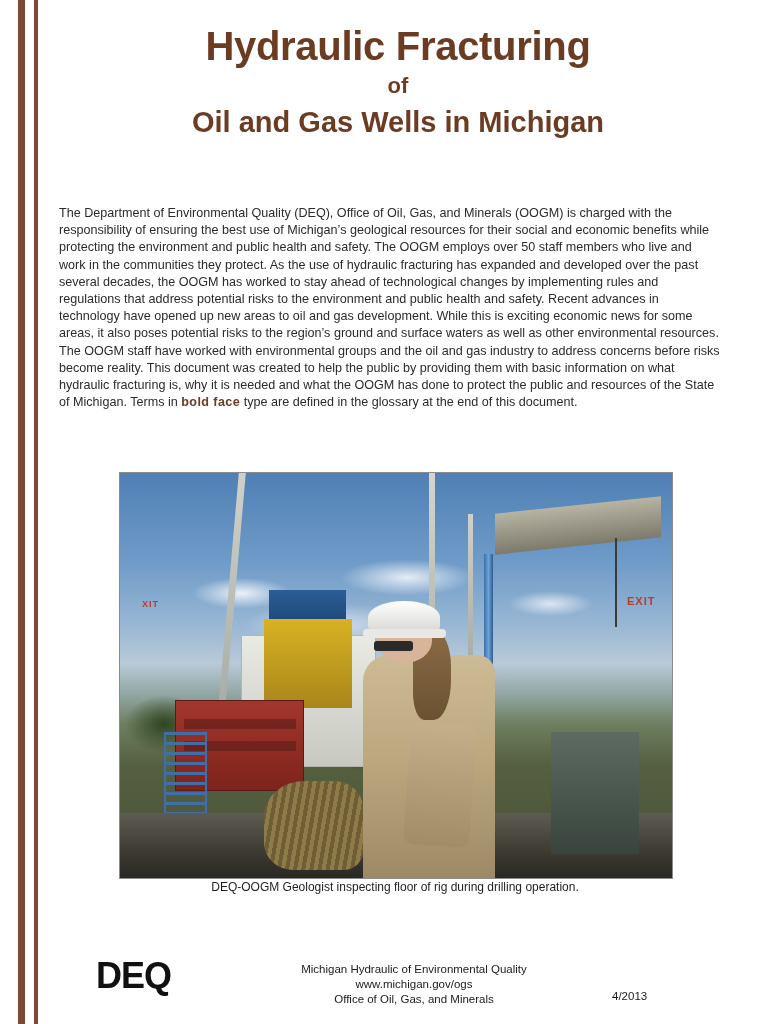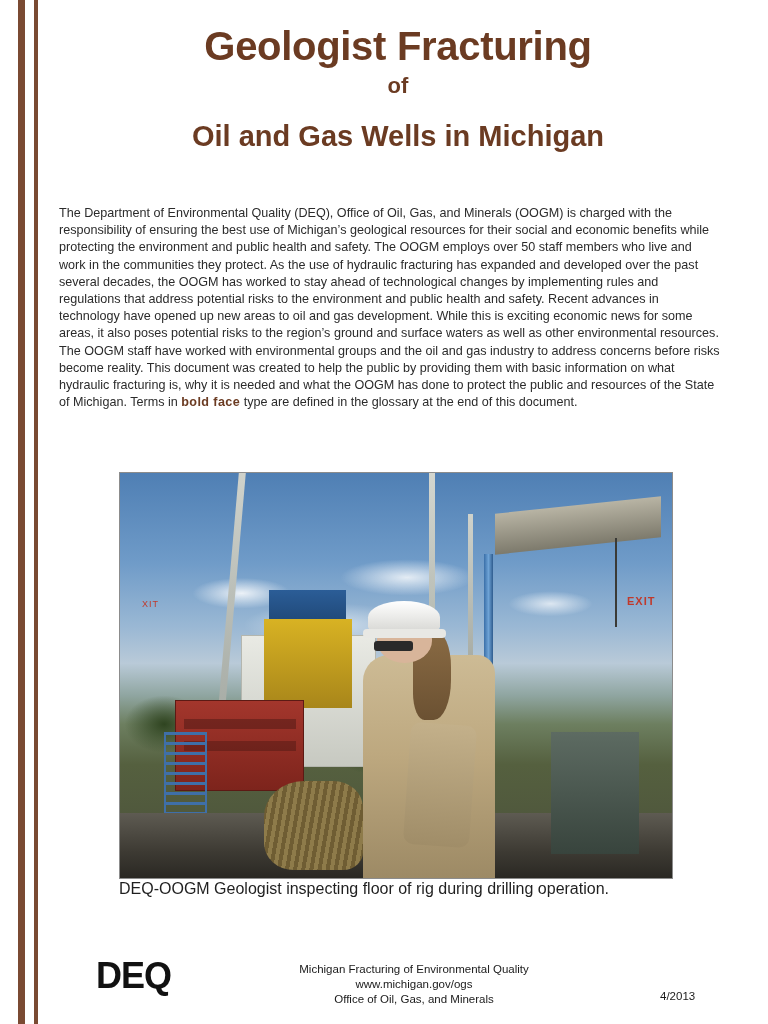--- a/index.html
+++ b/index.html
@@ -66,21 +66,21 @@
     font-size: 22px;
     font-weight: bold;
     color: #6b3b22;
     margin-top: 4px;
     line-height: 1.2;
   }
   .title-sub {
     font-size: 29px;
     font-weight: bold;
     color: #6b3b22;
-    margin-top: 20px;
+    margin-top: 6px;
     line-height: 1.2;
   }
 
   
   .body-text {
     position: absolute;
     left: 59px;
     top: 205px;
     width: 662px;
     font-size: 12.6px;
@@ -205,21 +205,21 @@
     font-size: 11px;
     font-weight: bold;
     color: #c0392b;
     letter-spacing: 1px;
     padding-left: 16px;
   }
   .exit-sign2 {
     position: absolute;
     left: 4%; top: 31%;
     font-size: 9px;
-    font-weight: normal;
+    font-weight: bold;
     color: #c0392b;
     letter-spacing: 1px;
     text-align: center;
   }
   
   .worker-body {
     position: absolute;
     left: 44%; top: 45%;
     width: 24%; height: 55%;
     background: linear-gradient(180deg,#cdbb95 0%, #bda87f 45%, #9d8a65 100%);
@@ -288,22 +288,22 @@
     background: repeating-linear-gradient(180deg,#3f6fa8 0 3px,rgba(0,0,0,0) 3px 10px);
     border-left: 2px solid #3f6fa8;
     border-right: 2px solid #3f6fa8;
   }
 
   .caption {
     position: absolute;
     left: 119px;
     top: 880px;
     width: 552px;
-    text-align: left;
-    font-size: 16px;
+    text-align: center;
+    font-size: 12px;
     color: #1f1f1f;
   }
 
   
   .footer {
     position: absolute;
     left: 0;
     top: 948px;
     width: 612px;
     height: 70px;
@@ -328,38 +328,38 @@
     left: 234px;
     top: 14px;
     width: 360px;
     text-align: center;
     font-size: 11.5px;
     line-height: 15px;
     color: #1a1a1a;
   }
   .footer-date {
     position: absolute;
-    left: 660px;
+    left: 612px;
     top: 42px;
     font-size: 11.5px;
     color: #1a1a1a;
   }
 </style>
 </head>
 <body>
 
 <div class="page">
 
   <div class="left-bars">
     <div class="bar bar-outer"></div>
     <div class="bar bar-inner"></div>
   </div>
 
   <div class="title-block">
-    <div class="title-main">Geologist Fracturing</div>
+    <div class="title-main">Hydraulic Fracturing</div>
     <div class="title-of">of</div>
     <div class="title-sub">Oil and Gas Wells in Michigan</div>
   </div>
 
   <div class="body-text">
     <span>The Department of Environmental Quality (DEQ), Office of Oil, Gas, and Minerals (OOGM) is charged with the responsibility of ensuring the best use of Michigan’s geological resources for their social and economic benefits while protecting the environment and public health and safety.  The OOGM employs over 50 staff members who live and work in the communities they protect.  As the use of hydraulic fracturing has expanded and developed over the past several decades, the OOGM has worked to stay ahead of technological changes by implementing rules and regulations that address potential risks to the environment and public health and safety.  Recent advances in technology have opened up new areas to oil and gas development.  While this is exciting economic news for some areas, it also poses potential risks to the region’s ground and surface waters as well as other environmental resources.  The OOGM staff have worked with environmental groups and the oil and gas industry to address concerns before risks become reality.  This document was created to help the public by providing them with basic information on what hydraulic fracturing is, why it is needed and what the OOGM has done to protect the public and resources of the State of Michigan.  Terms in </span><span class="bold-face">bold face</span><span> type are defined in the glossary at the end of this document.</span>
   </div>
 
   <div class="photo-wrap">
     <div class="photo">
@@ -391,20 +391,20 @@
     </div>
   </div>
 
   <div class="caption">DEQ-OOGM Geologist inspecting floor of rig during drilling operation.</div>
 
   <div class="footer">
     <div class="deq-logo">
       <div class="deq-text">DEQ</div>
     </div>
     <div class="footer-center">
-      <div>Michigan Fracturing of Environmental Quality</div>
+      <div>Michigan Hydraulic of Environmental Quality</div>
       <div>www.michigan.gov/ogs</div>
       <div>Office of Oil, Gas, and Minerals</div>
     </div>
     <div class="footer-date">4/2013</div>
   </div>
 
 </div>
 
 </body></html>

